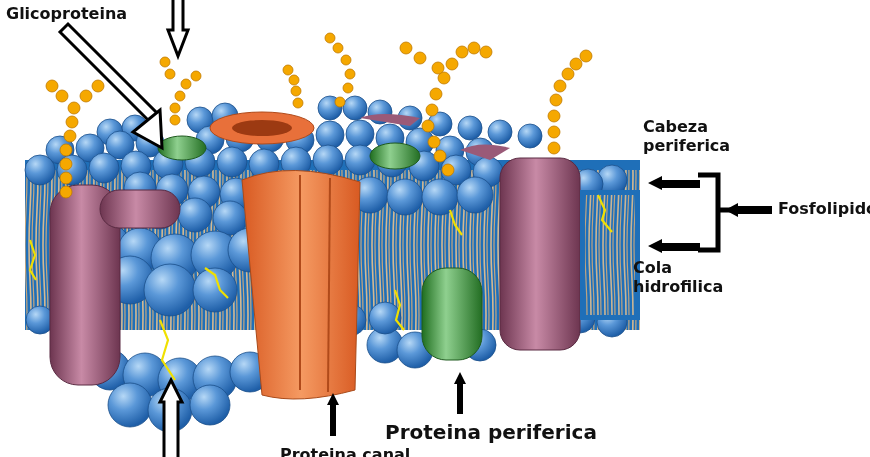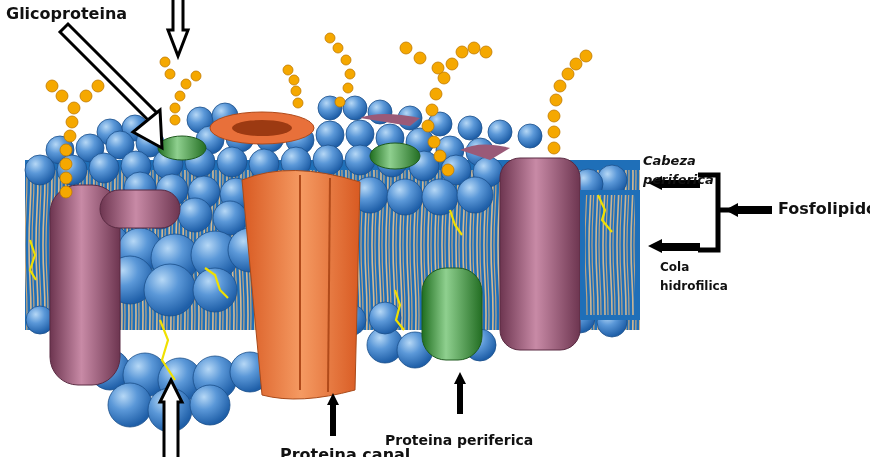--- a/index.html
+++ b/index.html
@@ -1,24 +1,24 @@
 <!DOCTYPE html>
 <html><head>
 <meta charset="utf-8">
 <style>
   html, body { margin: 0; padding: 0; background: #ffffff; }
   body { width: 870px; height: 457px; position: relative; overflow: hidden;
          font-family: "DejaVu Sans", sans-serif; }
   #diagram { position: absolute; left: 0; top: 0; width: 870px; height: 457px; }
   .label { position: absolute; font-weight: bold; color: #111; white-space: nowrap; }
   .lbl-gp { left: 6px; top: 4px; font-size: 16px; }
-  .lbl-cab { left: 643px; top: 151px; font-size: 13px; line-height: 19px; font-style: italic; }
-  .lbl-cola { left: 660px; top: 258px; font-size: 12px; line-height: 19px; }
+  .lbl-cab { left: 643px; top: 117px; font-size: 16px; line-height: 19px; }
+  .lbl-cola { left: 633px; top: 258px; font-size: 16px; line-height: 19px; }
   .lbl-fos { left: 778px; top: 199px; font-size: 16px; }
-  .lbl-pp { left: 385px; top: 432px; font-size: 14px; }
+  .lbl-pp { left: 385px; top: 420px; font-size: 20px; }
   .lbl-pc { left: 280px; top: 445px; font-size: 16px; }
 </style>
 </head>
 <body>
 
 <svg id="diagram" viewBox="0 0 870 457" xmlns="http://www.w3.org/2000/svg">
   <defs>
     <radialGradient id="gHead" cx="35%" cy="30%" r="70%">
       <stop offset="0" stop-color="#b6d8f6"></stop>
       <stop offset="0.45" stop-color="#5b98d8"></stop>

